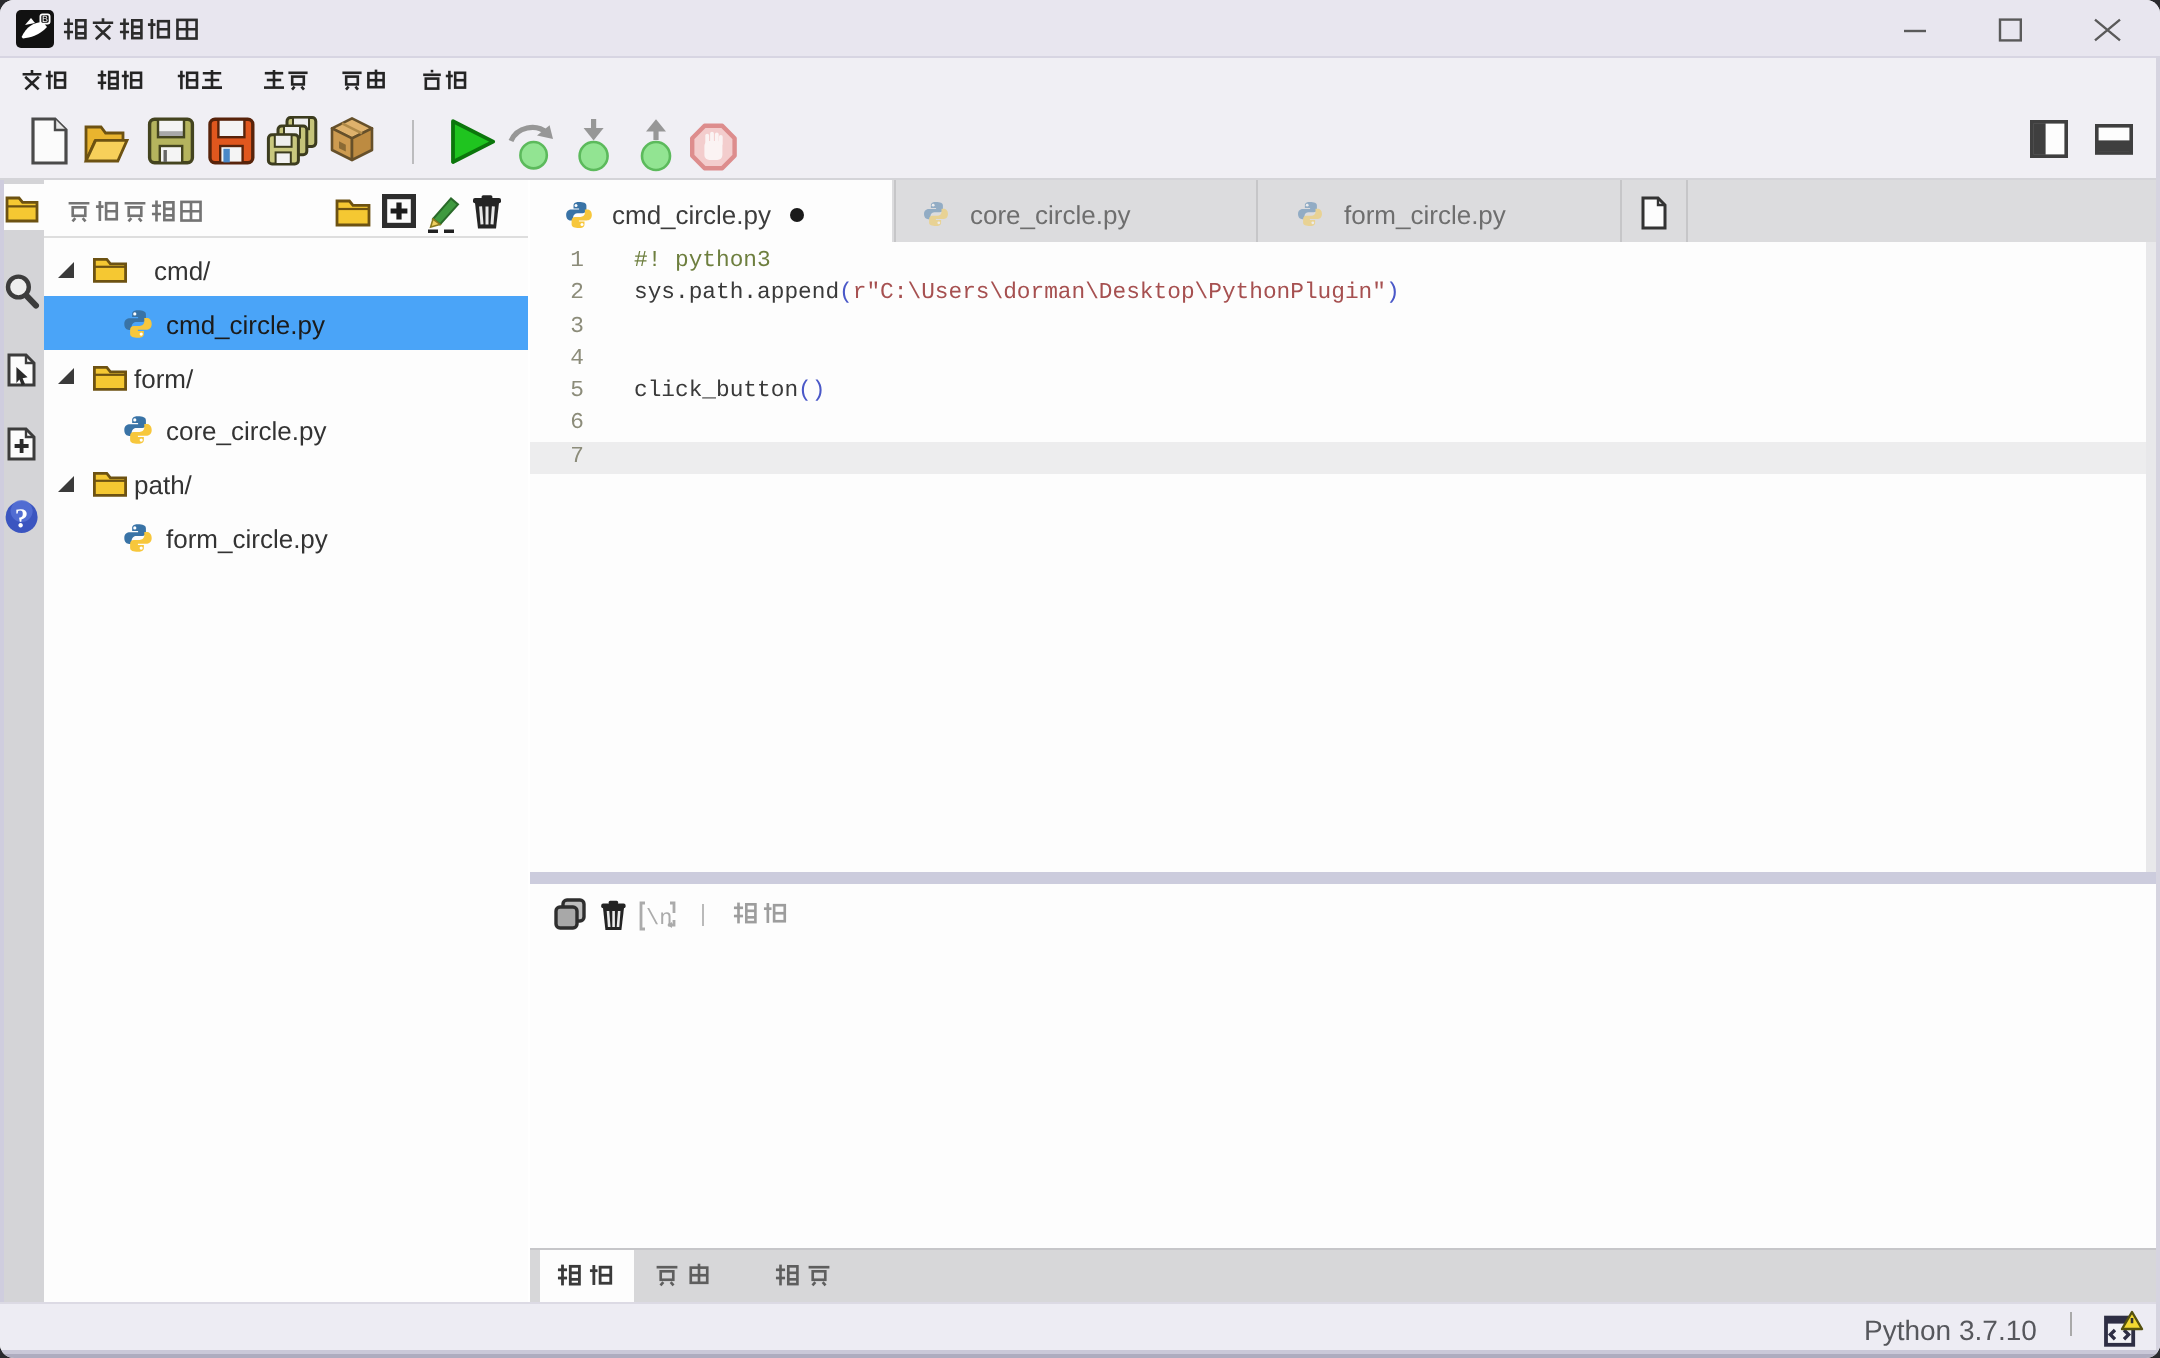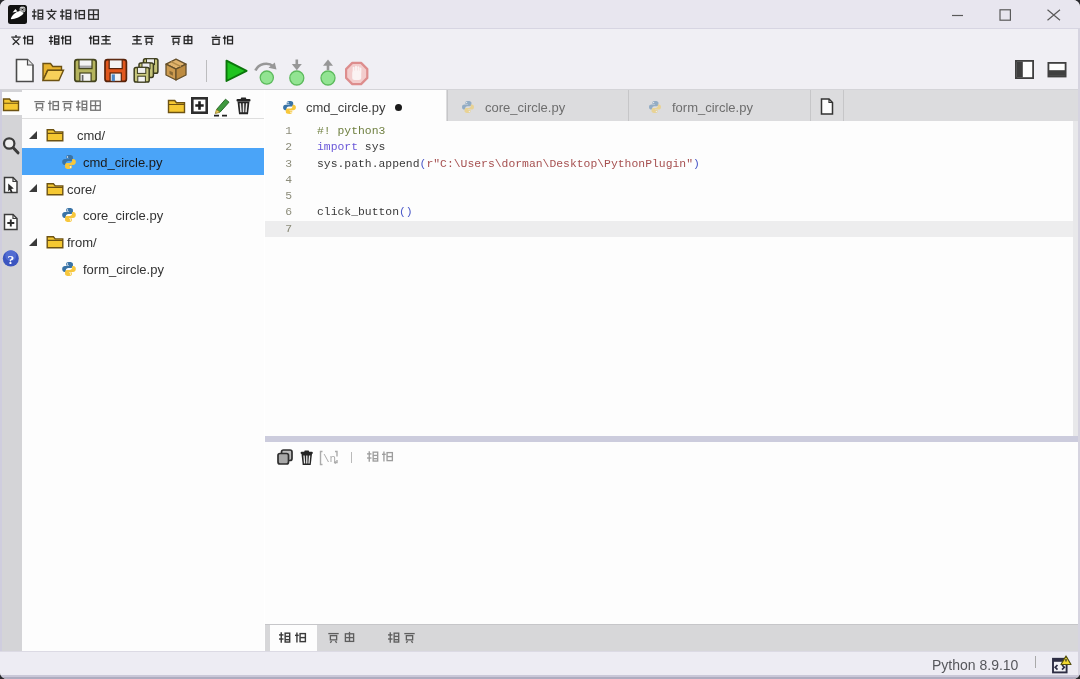--- a/index.html
+++ b/index.html
@@ -311,31 +311,31 @@
 
     <svg class="abs" style="left:61px;top:153.7px;" width="16" height="16" viewBox="0 0 16 16">
         <use href="#pyi"></use>
       </svg>
     <div class="abs" style="left:83px;top:154.7px;color:#1b1b1b;">cmd_circle.py</div>
 
     <div class="abs" style="left:28.5px;top:184.2px;width:0;height:0;border-left:8.5px solid transparent;border-bottom:8.5px solid #3a3a3a;"></div>
     <svg class="abs" style="left:46px;top:180.6px;" width="18" height="16" viewBox="0 0 18 16">
         <use href="#fold"></use>
       </svg>
-    <div class="abs" style="left:67px;top:181.5px;">core/</div>
+    <div class="abs" style="left:67px;top:181.5px;">form/</div>
     <svg class="abs" style="left:61px;top:207.3px;" width="16" height="16" viewBox="0 0 16 16">
         <use href="#pyi"></use>
       </svg>
     <div class="abs" style="left:83px;top:208.3px;">core_circle.py</div>
 
     <div class="abs" style="left:28.5px;top:237.8px;width:0;height:0;border-left:8.5px solid transparent;border-bottom:8.5px solid #3a3a3a;"></div>
     <svg class="abs" style="left:46px;top:234.2px;" width="18" height="16" viewBox="0 0 18 16">
         <use href="#fold"></use>
       </svg>
-    <div class="abs" style="left:67px;top:235.1px;">from/</div>
+    <div class="abs" style="left:67px;top:235.1px;">path/</div>
     <svg class="abs" style="left:61px;top:260.9px;" width="16" height="16" viewBox="0 0 16 16">
         <use href="#pyi"></use>
       </svg>
     <div class="abs" style="left:83px;top:261.9px;">form_circle.py</div>
   </div>
 
   <div class="abs tabbar"></div>
   <div class="abs" id="tabs">
     <div class="abs" style="left:265px;top:90px;width:181px;height:31px;background:#fdfdfd;"></div>
     <svg class="abs" style="left:282px;top:99.5px;" width="15" height="15" viewBox="0 0 16 16">
@@ -367,21 +367,20 @@
     <div class="gut">1</div>
       <div class="gut">2</div>
       <div class="gut">3</div>
       <div class="gut">4</div>
       <div class="gut">5</div>
       <div class="gut">6</div>
       <div class="gut">7</div>
   </div>
   <div class="abs mono" style="left:317px;top:123.1px;">
     <div class="codeline"><span class="c">#! python3</span></div>
-    <div class="codeline"><span class="k">import</span> sys</div>
     <div class="codeline">sys.path.append<span class="b">(</span><span class="s">r"C:\Users\dorman\Desktop\PythonPlugin"</span><span class="b">)</span></div>
     <div class="codeline"></div>
     <div class="codeline"></div>
     <div class="codeline">click_button<span class="b">()</span></div>
   </div>
 
   <div class="abs hsplit"></div>
   <div class="abs bottompanel"></div>
   <div class="abs" id="bpanelicons">
     <svg class="abs" style="left:277px;top:449px;" width="80" height="18" viewBox="0 0 80 18">
@@ -436,21 +435,21 @@
       <svg class="zi" style="margin-right:3px" width="13" height="13" viewBox="0 0 12 12" stroke="currentColor" stroke-width="1.22">
           <use href="#gG"></use>
         </svg>
       <svg class="zi" width="13" height="13" viewBox="0 0 12 12" stroke="currentColor" stroke-width="1.22">
           <use href="#gD"></use>
         </svg>
     </div>
   </div>
 
   <div class="abs statusbar"></div>
-  <div class="abs" style="left:932px;top:656.5px;font-size:14px;color:#56575c;">Python 8.9.10</div>
+  <div class="abs" style="left:932px;top:656.5px;font-size:14px;color:#56575c;">Python 3.7.10</div>
   <div class="abs" style="left:1035px;top:656px;width:1px;height:12px;background:#a9a9a9;"></div>
   <svg class="abs" id="statusicon" style="left:1052px;top:655px;" width="20" height="19" viewBox="0 0 20 19">
     <rect x="1" y="3.8" width="13.6" height="13.6" fill="#f2f2f6" stroke="#2e2e44" stroke-width="1.9"></rect>
     <rect x="1" y="3.8" width="13.6" height="3" fill="#2e2e44"></rect>
     <path d="M5.5 10 l-2.3 2.3 2.3 2.3 M10 10 l2.3 2.3 -2.3 2.3" fill="none" stroke="#2e2e44" stroke-width="1.7"></path>
     <path d="M14 1 L19 9.5 H9 Z" fill="#f2d832" stroke="#55510e" stroke-width="1.2" stroke-linejoin="round"></path>
     <line x1="14" y1="4" x2="14" y2="6.6" stroke="#333" stroke-width="1.3"></line>
   </svg>
   <div class="abs" style="left:1073px;top:121px;width:5px;height:315px;background:#e8e8ea;"></div>
   <div class="abs" style="left:1078px;top:28px;width:2px;height:647px;background:#d6d4e0;"></div>

